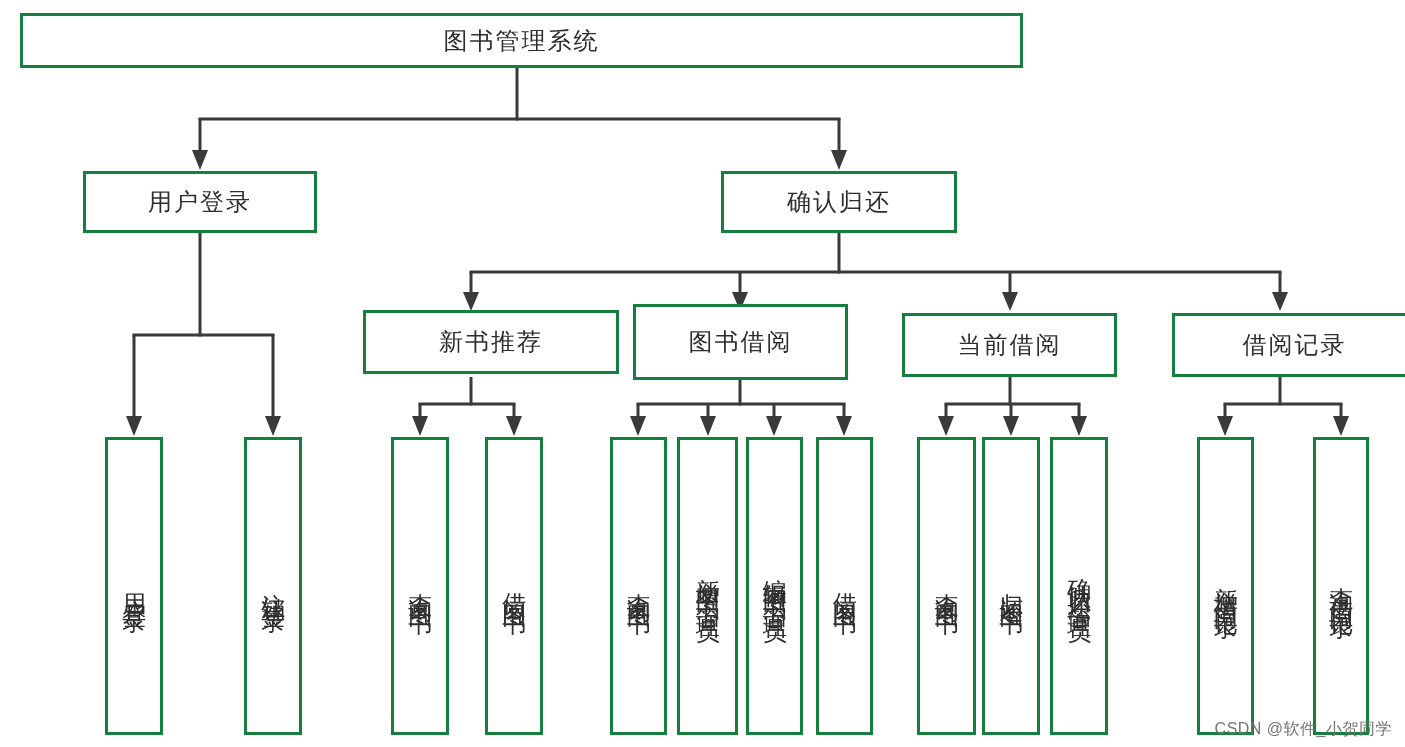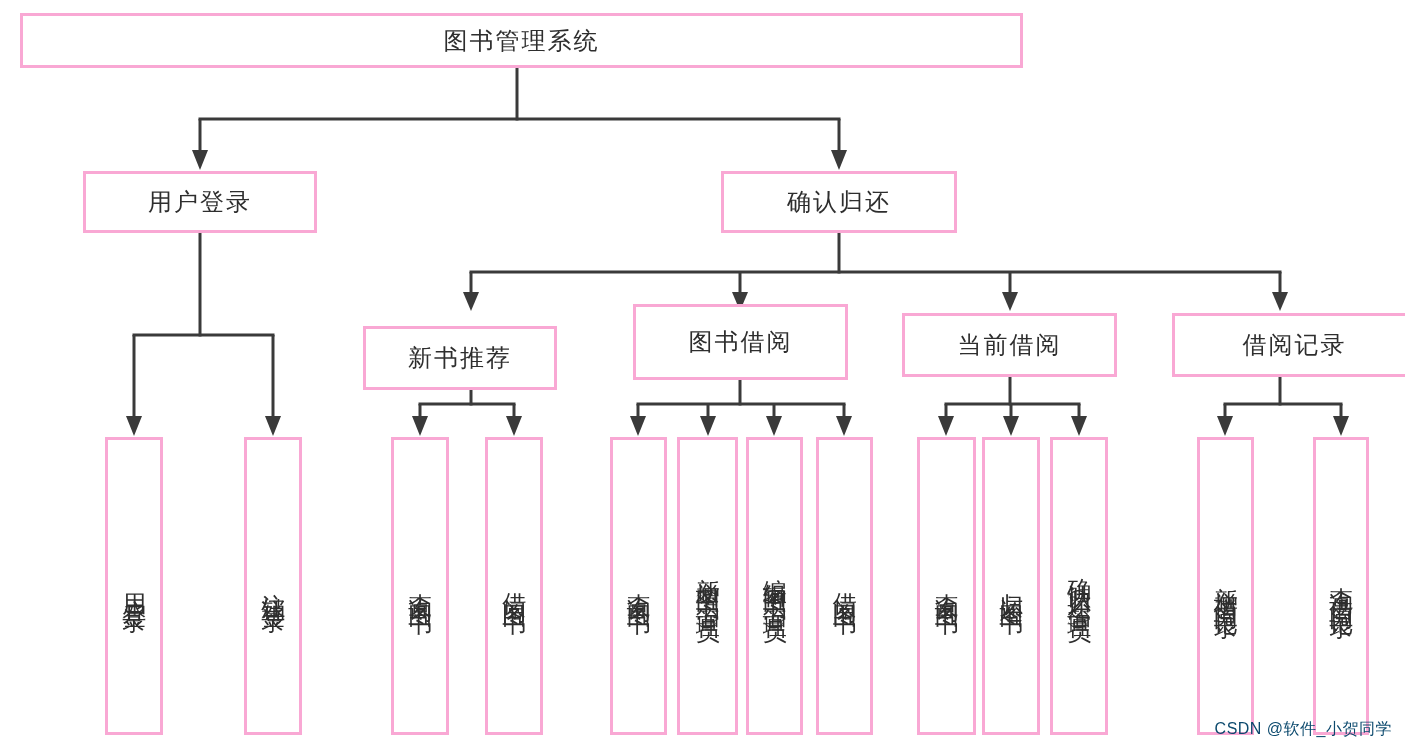--- a/index.html
+++ b/index.html
@@ -4,32 +4,32 @@
 <style>
   html,body{margin:0;padding:0;background:#ffffff;}
   #stage{
     position:relative;width:1405px;height:747px;background:#ffffff;
     font-family:"Liberation Sans","DejaVu Sans",sans-serif;overflow:hidden;
   }
   #wires{position:absolute;left:0;top:0;width:1405px;height:747px;}
   #wires line{stroke:#3a3a3a;stroke-width:3;}
   #wires polygon{fill:#3a3a3a;stroke:none;}
   .node{
-    position:absolute;background:#ffffff;border:3px solid #f9a8d4;
+    position:absolute;background:#ffffff;border:3px solid #15803d;
     box-sizing:border-box;display:flex;align-items:center;justify-content:center;
     color:#2e2e2e;
   }
   .node.h .lbl{font-size:24px;letter-spacing:2px;white-space:nowrap;}
   .node.v .lbl{
     writing-mode:vertical-rl;text-orientation:mixed;
     font-size:24px;letter-spacing:6px;line-height:1.1;white-space:nowrap;
   }
   .watermark{
     position:absolute;right:13px;bottom:7px;font-size:16px;
-    color:#0c4a6e;letter-spacing:0.5px;white-space:nowrap;
+    color:#737373;letter-spacing:0.5px;white-space:nowrap;
   }
 </style>
 </head>
 <body>
 
 <div id="stage">
 
   <svg id="wires" viewBox="0 0 1405 747" xmlns="http://www.w3.org/2000/svg">
 
     <g>
@@ -110,21 +110,21 @@
     <span class="lbl">图书管理系统</span>
   </div>
 
   <div class="node h" style="left:83px;top:171px;width:234px;height:62px">
     <span class="lbl">用户登录</span>
   </div>
   <div class="node h" style="left:721px;top:171px;width:236px;height:62px">
     <span class="lbl">确认归还</span>
   </div>
 
-  <div class="node h" style="left:363px;top:326px;width:194px;height:64px">
+  <div class="node h" style="left:363px;top:310px;width:256px;height:64px">
     <span class="lbl">新书推荐</span>
   </div>
   <div class="node h" style="left:633px;top:304px;width:215px;height:76px">
     <span class="lbl">图书借阅</span>
   </div>
   <div class="node h" style="left:902px;top:313px;width:215px;height:64px">
     <span class="lbl">当前借阅</span>
   </div>
   <div class="node h" style="left:1172px;top:313px;width:245px;height:64px">
     <span class="lbl">借阅记录</span>

